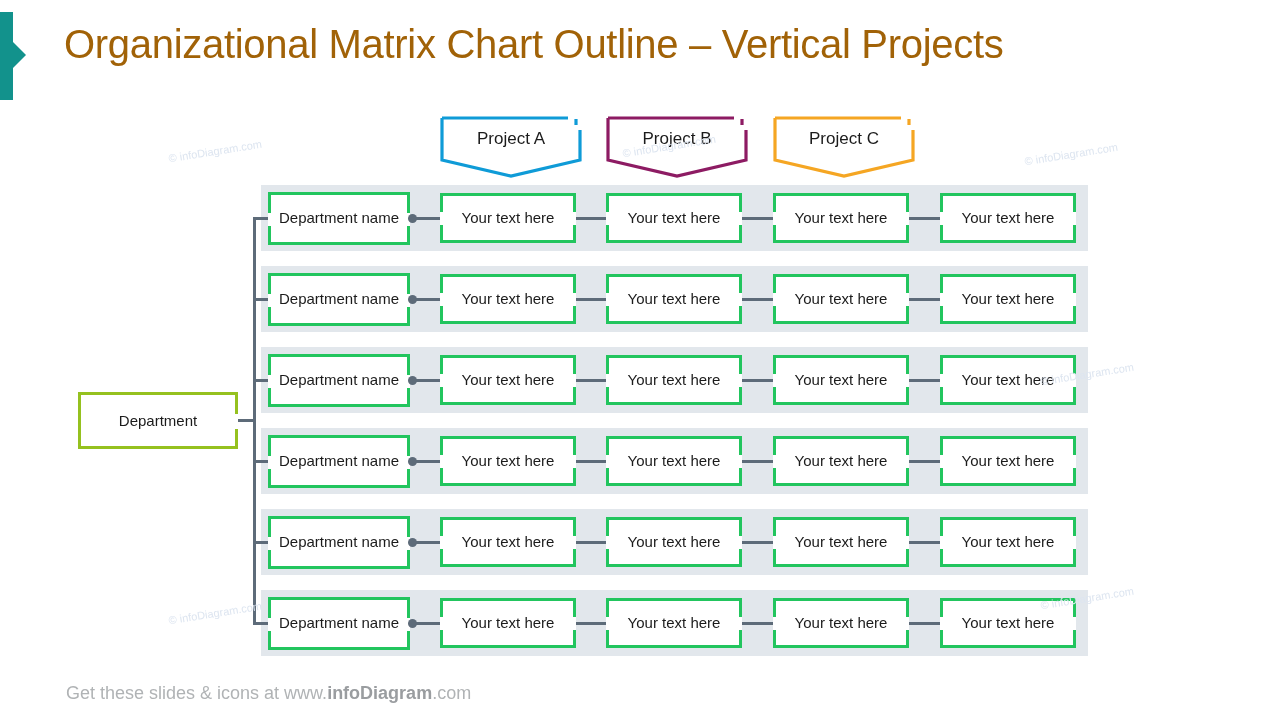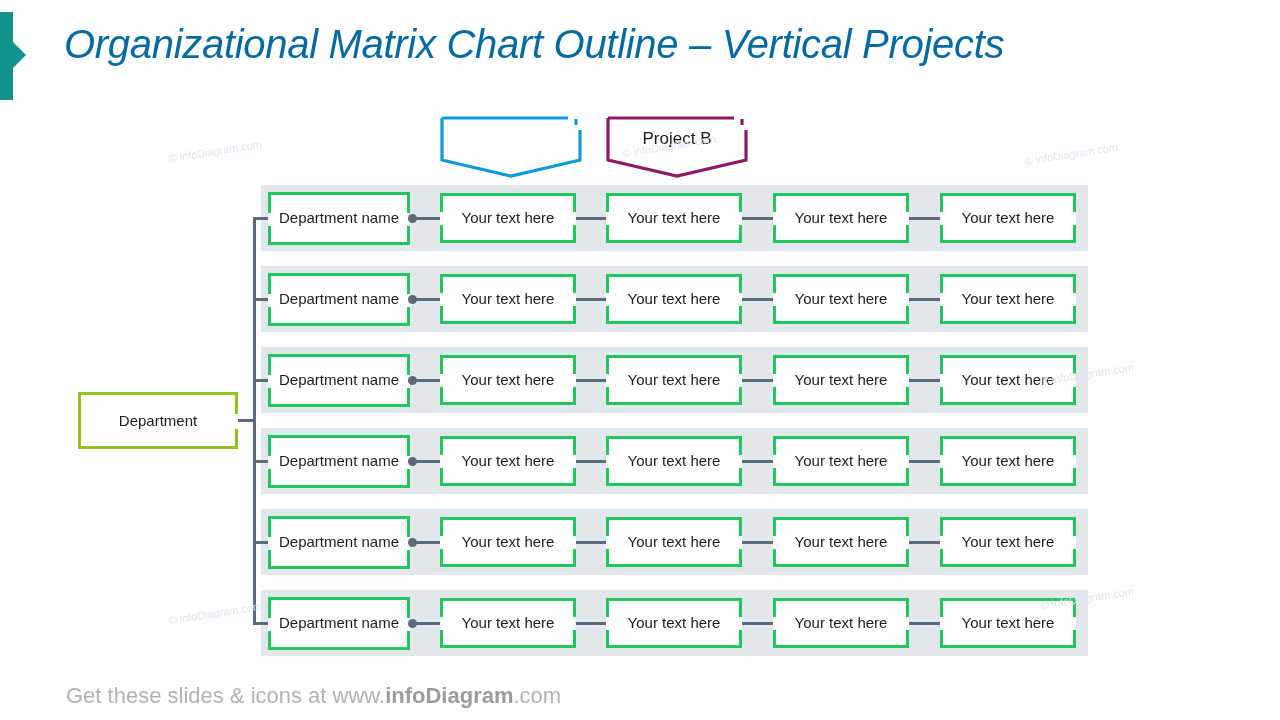--- a/index.html
+++ b/index.html
@@ -35,24 +35,23 @@
     border-left: 13px solid #12928c;
   }
 
   
   #page-title {
     position: absolute;
     left: 64px;
     top: 22px;
     font-size: 40px;
     font-weight: 400;
-    color: #0369a1;
+    color: #a16207;
     letter-spacing: -0.3px;
     white-space: nowrap;
-    font-style: italic;
   }
 
   
   #stage {
     position: absolute;
     left: 0;
     top: 0;
     width: 1280px;
     height: 720px;
   }
@@ -185,21 +184,21 @@
     transform: rotate(-9deg);
     white-space: nowrap;
     pointer-events: none;
   }
 
   
   #footer {
     position: absolute;
     left: 66px;
     top: 683px;
-    font-size: 22px;
+    font-size: 18px;
     color: #b0b3b5;
     white-space: nowrap;
   }
   #footer b { color: #9a9da0; font-weight: 700; }
 </style>
 </head>
 <body>
 
 <div id="accent-bar"></div>
 <div id="accent-arrow"></div>
@@ -211,27 +210,35 @@
     <div class="row-band" style="left: 261px; top: 266px; width: 827px; height: 66px;"></div>
     <div class="row-band" style="left: 261px; top: 347px; width: 827px; height: 66px;"></div>
     <div class="row-band" style="left: 261px; top: 428px; width: 827px; height: 66px;"></div>
     <div class="row-band" style="left: 261px; top: 509px; width: 827px; height: 66px;"></div>
     <div class="row-band" style="left: 261px; top: 590px; width: 827px; height: 66px;"></div>
     <div class="project-banner" style="left: 440px;">
       <svg class="banner-shape" viewBox="0 0 142 62">
         <path d="M2,2 L128,2 M2,2 L2,44 L71,60 L140,44 L140,14" fill="none" stroke="#0f9bd7" stroke-width="3.2" stroke-linejoin="miter"></path>
         <path d="M136,3 L136,9" fill="none" stroke="#0f9bd7" stroke-width="3.2"></path>
       </svg>
+      <div class="banner-label">Project A</div>
     </div>
     <div class="project-banner" style="left: 606px;">
       <svg class="banner-shape" viewBox="0 0 142 62">
         <path d="M2,2 L128,2 M2,2 L2,44 L71,60 L140,44 L140,14" fill="none" stroke="#8d1b63" stroke-width="3.2" stroke-linejoin="miter"></path>
         <path d="M136,3 L136,9" fill="none" stroke="#8d1b63" stroke-width="3.2"></path>
       </svg>
       <div class="banner-label">Project B</div>
+    </div>
+    <div class="project-banner" style="left: 773px;">
+      <svg class="banner-shape" viewBox="0 0 142 62">
+        <path d="M2,2 L128,2 M2,2 L2,44 L71,60 L140,44 L140,14" fill="none" stroke="#f5a623" stroke-width="3.2" stroke-linejoin="miter"></path>
+        <path d="M136,3 L136,9" fill="none" stroke="#f5a623" stroke-width="3.2"></path>
+      </svg>
+      <div class="banner-label">Project C</div>
     </div>
     <div class="conn conn-v" style="left: 253px; top: 218px; height: 405px;"></div>
     <div class="conn conn-h" style="left: 238px; top: 419px; width: 18px;"></div>
     <div class="conn conn-h" style="left: 253px; top: 217px; width: 15px;"></div>
     <div class="node-box bracket-box dept-box" style="left: 268px; top: 192px;">
       <span class="node-label">Department name</span>
     </div>
     <div class="conn-dot" style="left: 408px; top: 214px;"></div>
     <div class="conn conn-h" style="left: 410px; top: 217px; width: 30px;"></div>
     <div class="node-box bracket-box cell-box" style="left: 440px; top: 193px;">

